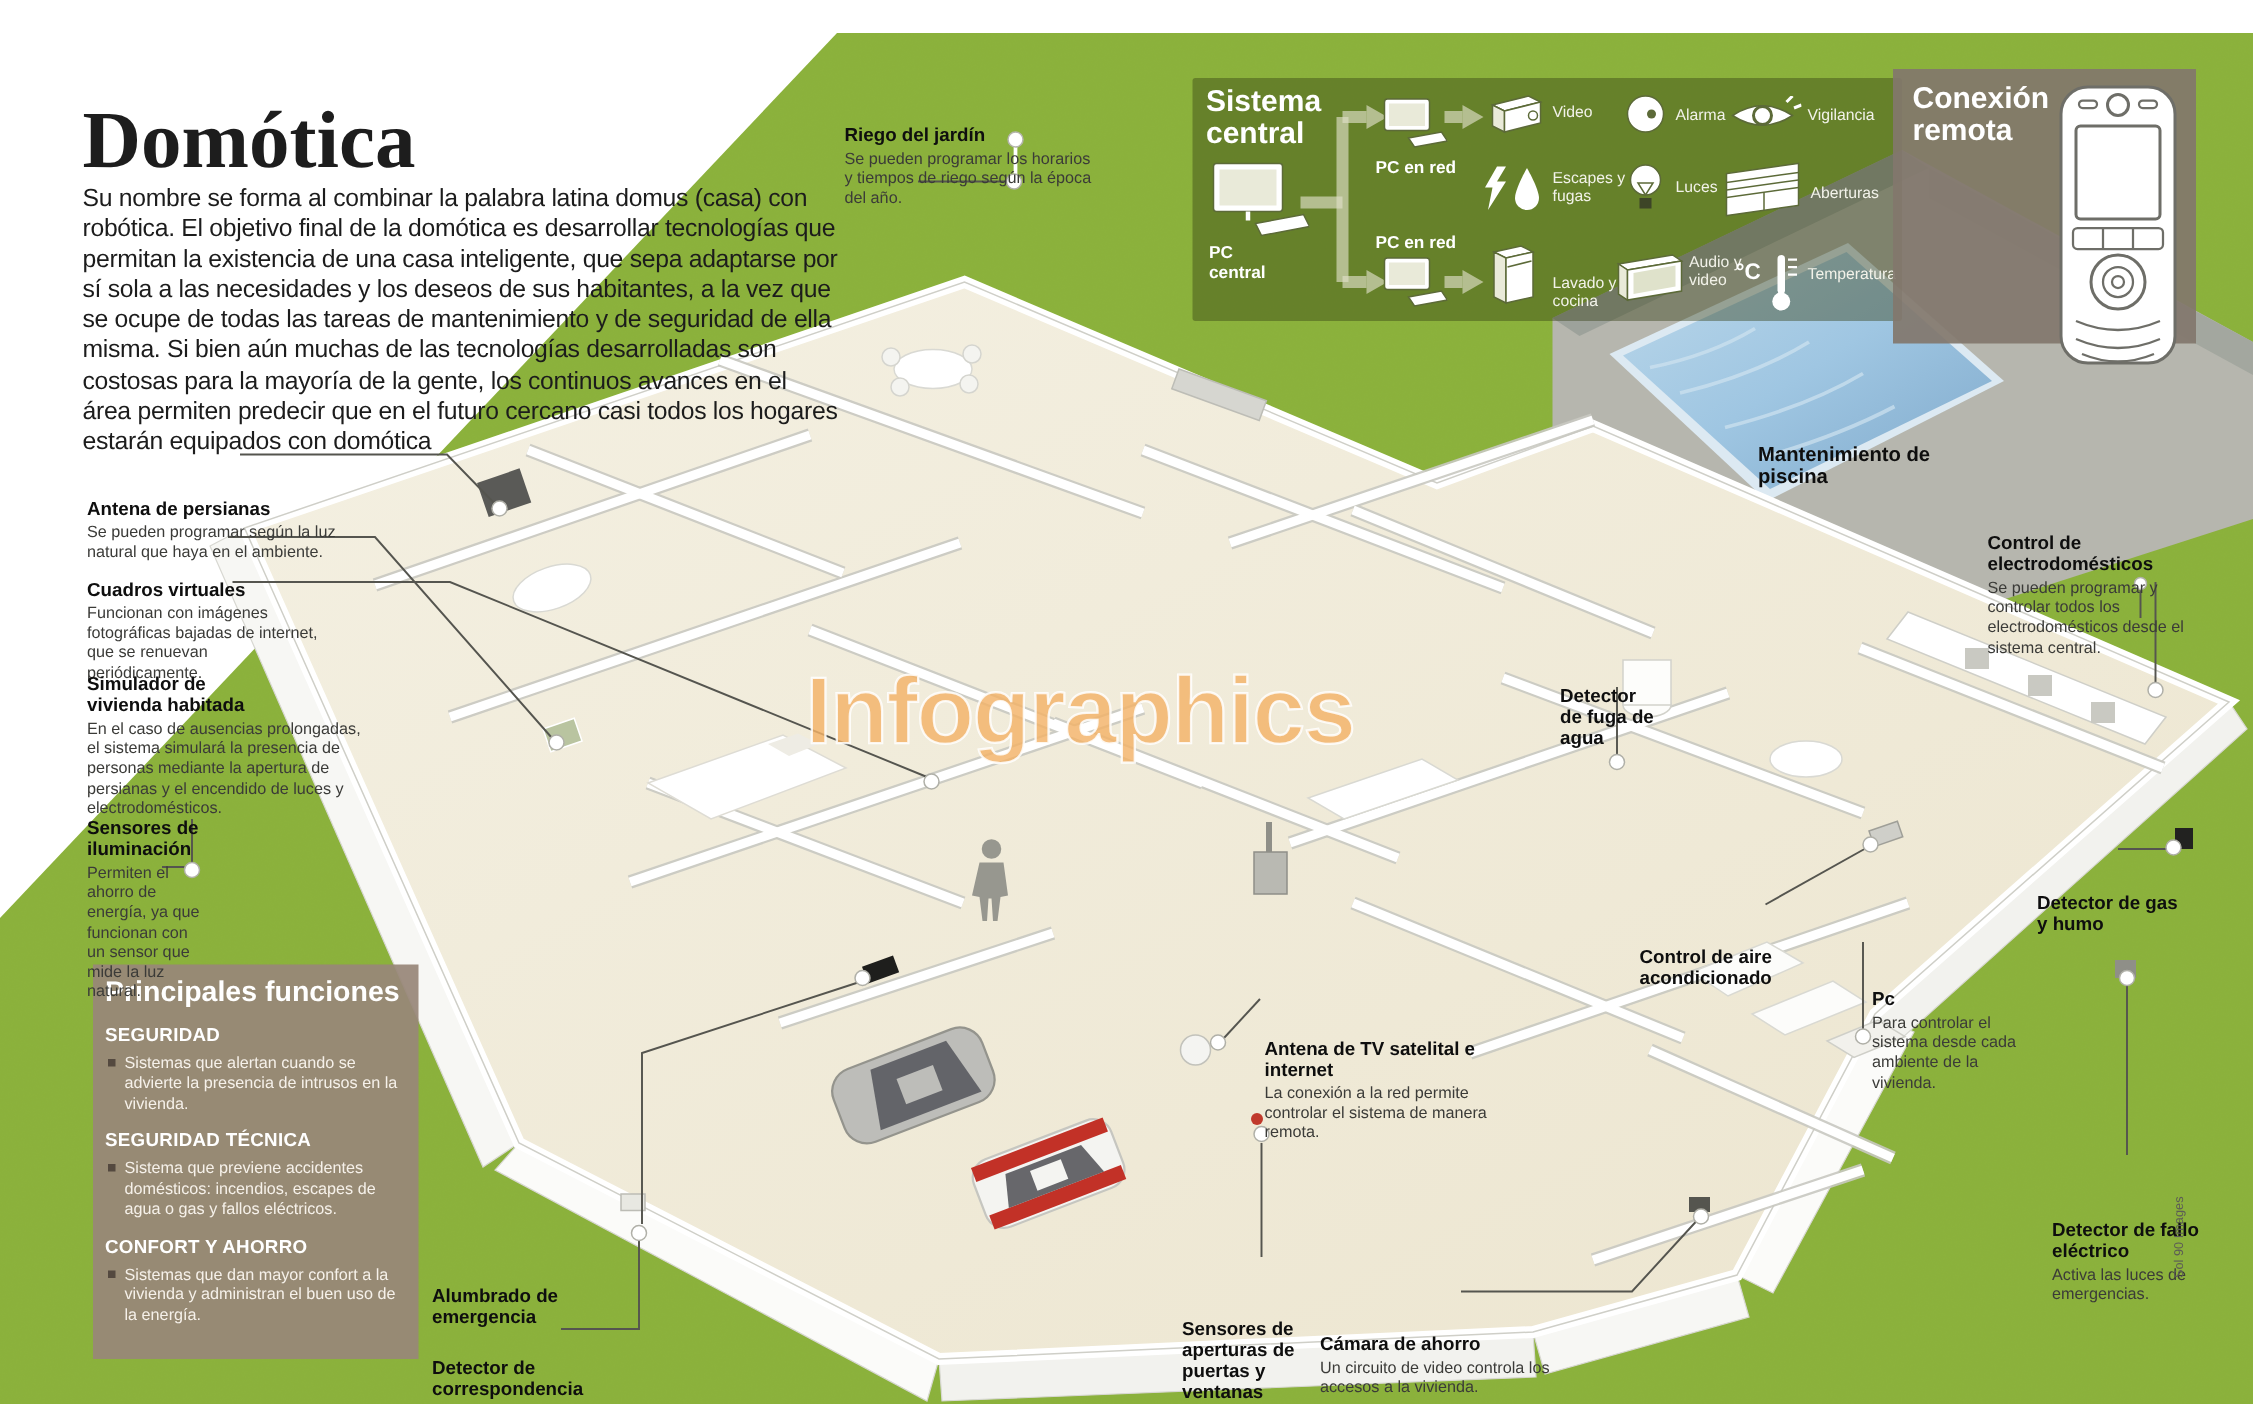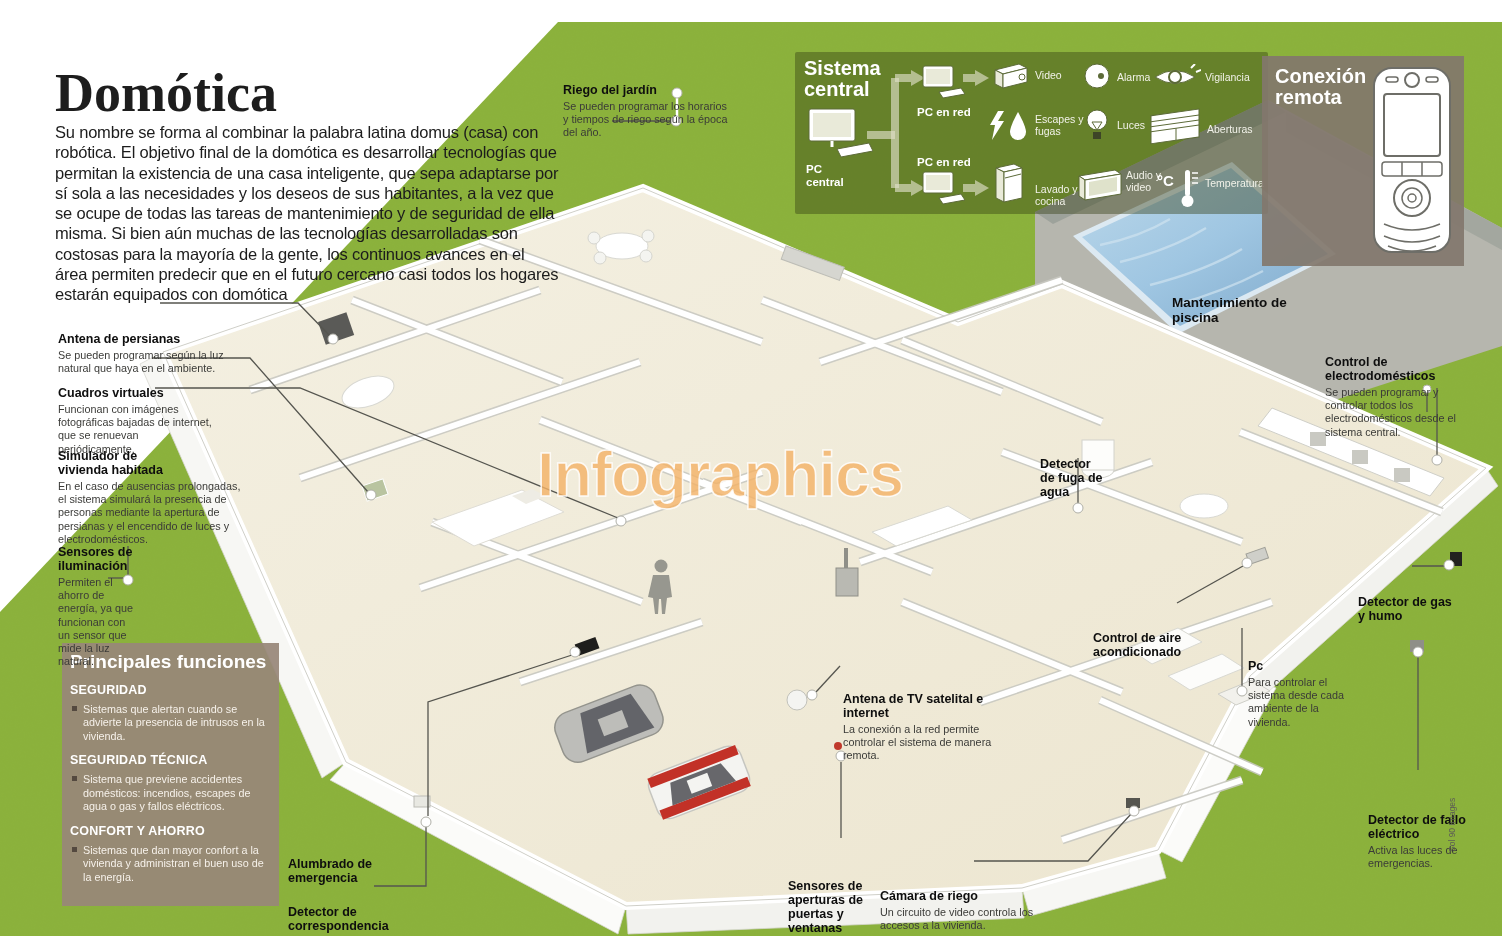--- a/index.html
+++ b/index.html
@@ -20,21 +20,21 @@
   .callout.onpool .t{font-size:13.5px;}
   
   .sys-panel{position:absolute;left:795px;top:52px;width:473px;height:162px;
     background:rgba(52,62,18,0.42);z-index:4;border-radius:2px;}
   .sys-panel .ptitle{position:absolute;left:9px;top:6px;width:96px;
     font-size:20px;font-weight:700;color:#fff;line-height:1.05;}
   .sys-label{position:absolute;color:#f2f2e9;font-size:10.5px;line-height:1.1;}
   .sys-label.bold{font-weight:700;font-size:11.5px;color:#fff;}
   .sys-icon{position:absolute;}
   
-  .remote-panel{position:absolute;left:1262px;top:56px;width:202px;height:210px;
+  .remote-panel{position:absolute;left:1262px;top:46px;width:202px;height:183px;
     background:rgba(130,119,108,0.92);z-index:4;}
   .remote-panel .ptitle{position:absolute;left:13px;top:10px;width:100px;
     font-size:20px;font-weight:700;color:#fff;line-height:1.05;}
   .remote-panel .pbody{position:absolute;left:13px;top:68px;width:100px;
     font-size:11px;font-weight:700;color:#fff;line-height:1.25;}
   .remote-panel svg{position:absolute;right:6px;top:8px;}
   
   .func-panel{position:absolute;left:62px;top:643px;width:217px;height:263px;
     background:rgba(152,135,121,0.93);z-index:4;padding:0;}
   .func-panel .ptitle{margin:8px 10px 6px 8px;font-size:19px;font-weight:700;color:#fff;}
@@ -425,21 +425,21 @@
 <div class="callout" style="left:843px;top:655px;width:175px">
   <div class="t" style="width:145px">Antena de TV satelital e internet</div>
   <div class="b" style="width:150px">La conexión a la red permite controlar el sistema de manera remota.</div>
 </div>
 
 <div class="callout" style="left:788px;top:842px;width:92px">
   <div class="t">Sensores de aperturas de puertas y ventanas</div>
 </div>
 
 <div class="callout" style="left:880px;top:852px;width:165px">
-  <div class="t">Cámara de riego</div>
+  <div class="t">Cámara de ahorro</div>
   <div class="b">Un circuito de video controla los accesos a la vivienda.</div>
 </div>
 
 <div class="callout" style="left:1040px;top:420px;width:66px">
   <div class="t">Detector de fuga de agua</div>
 </div>
 
 <div class="callout onpool" style="left:1172px;top:258px;width:130px">
   <div class="t">Mantenimiento de piscina</div>
 </div>

